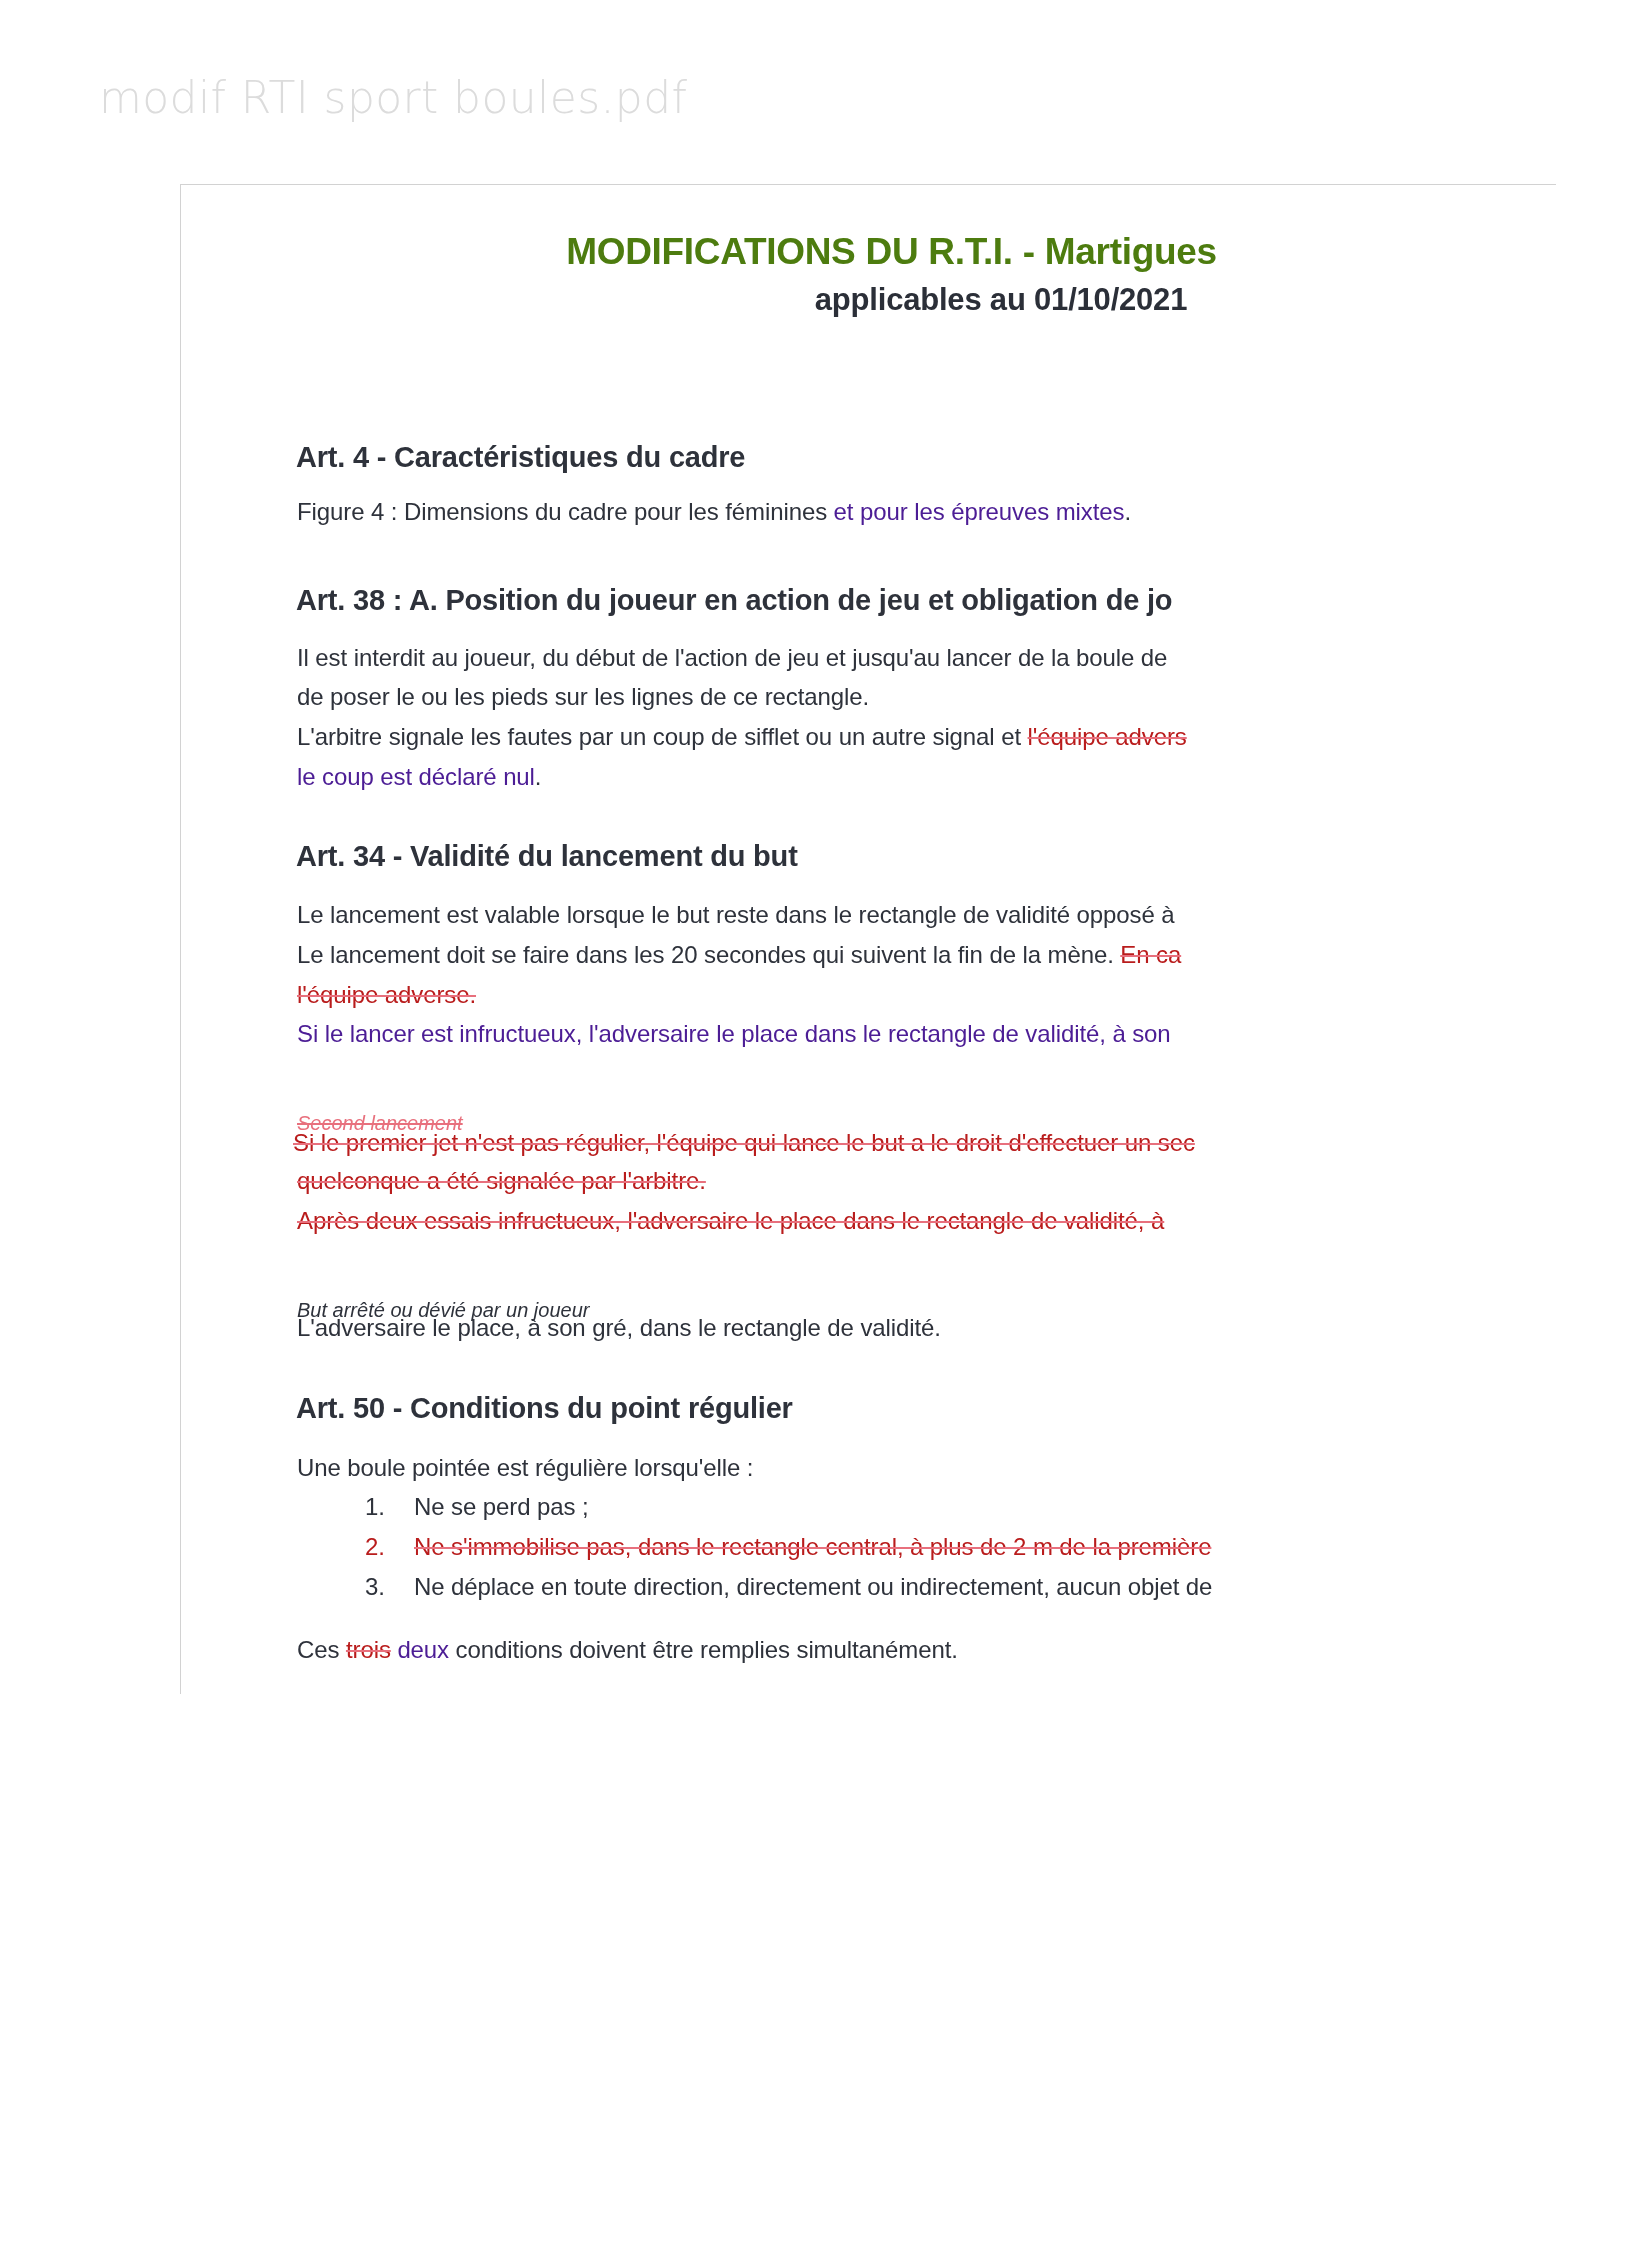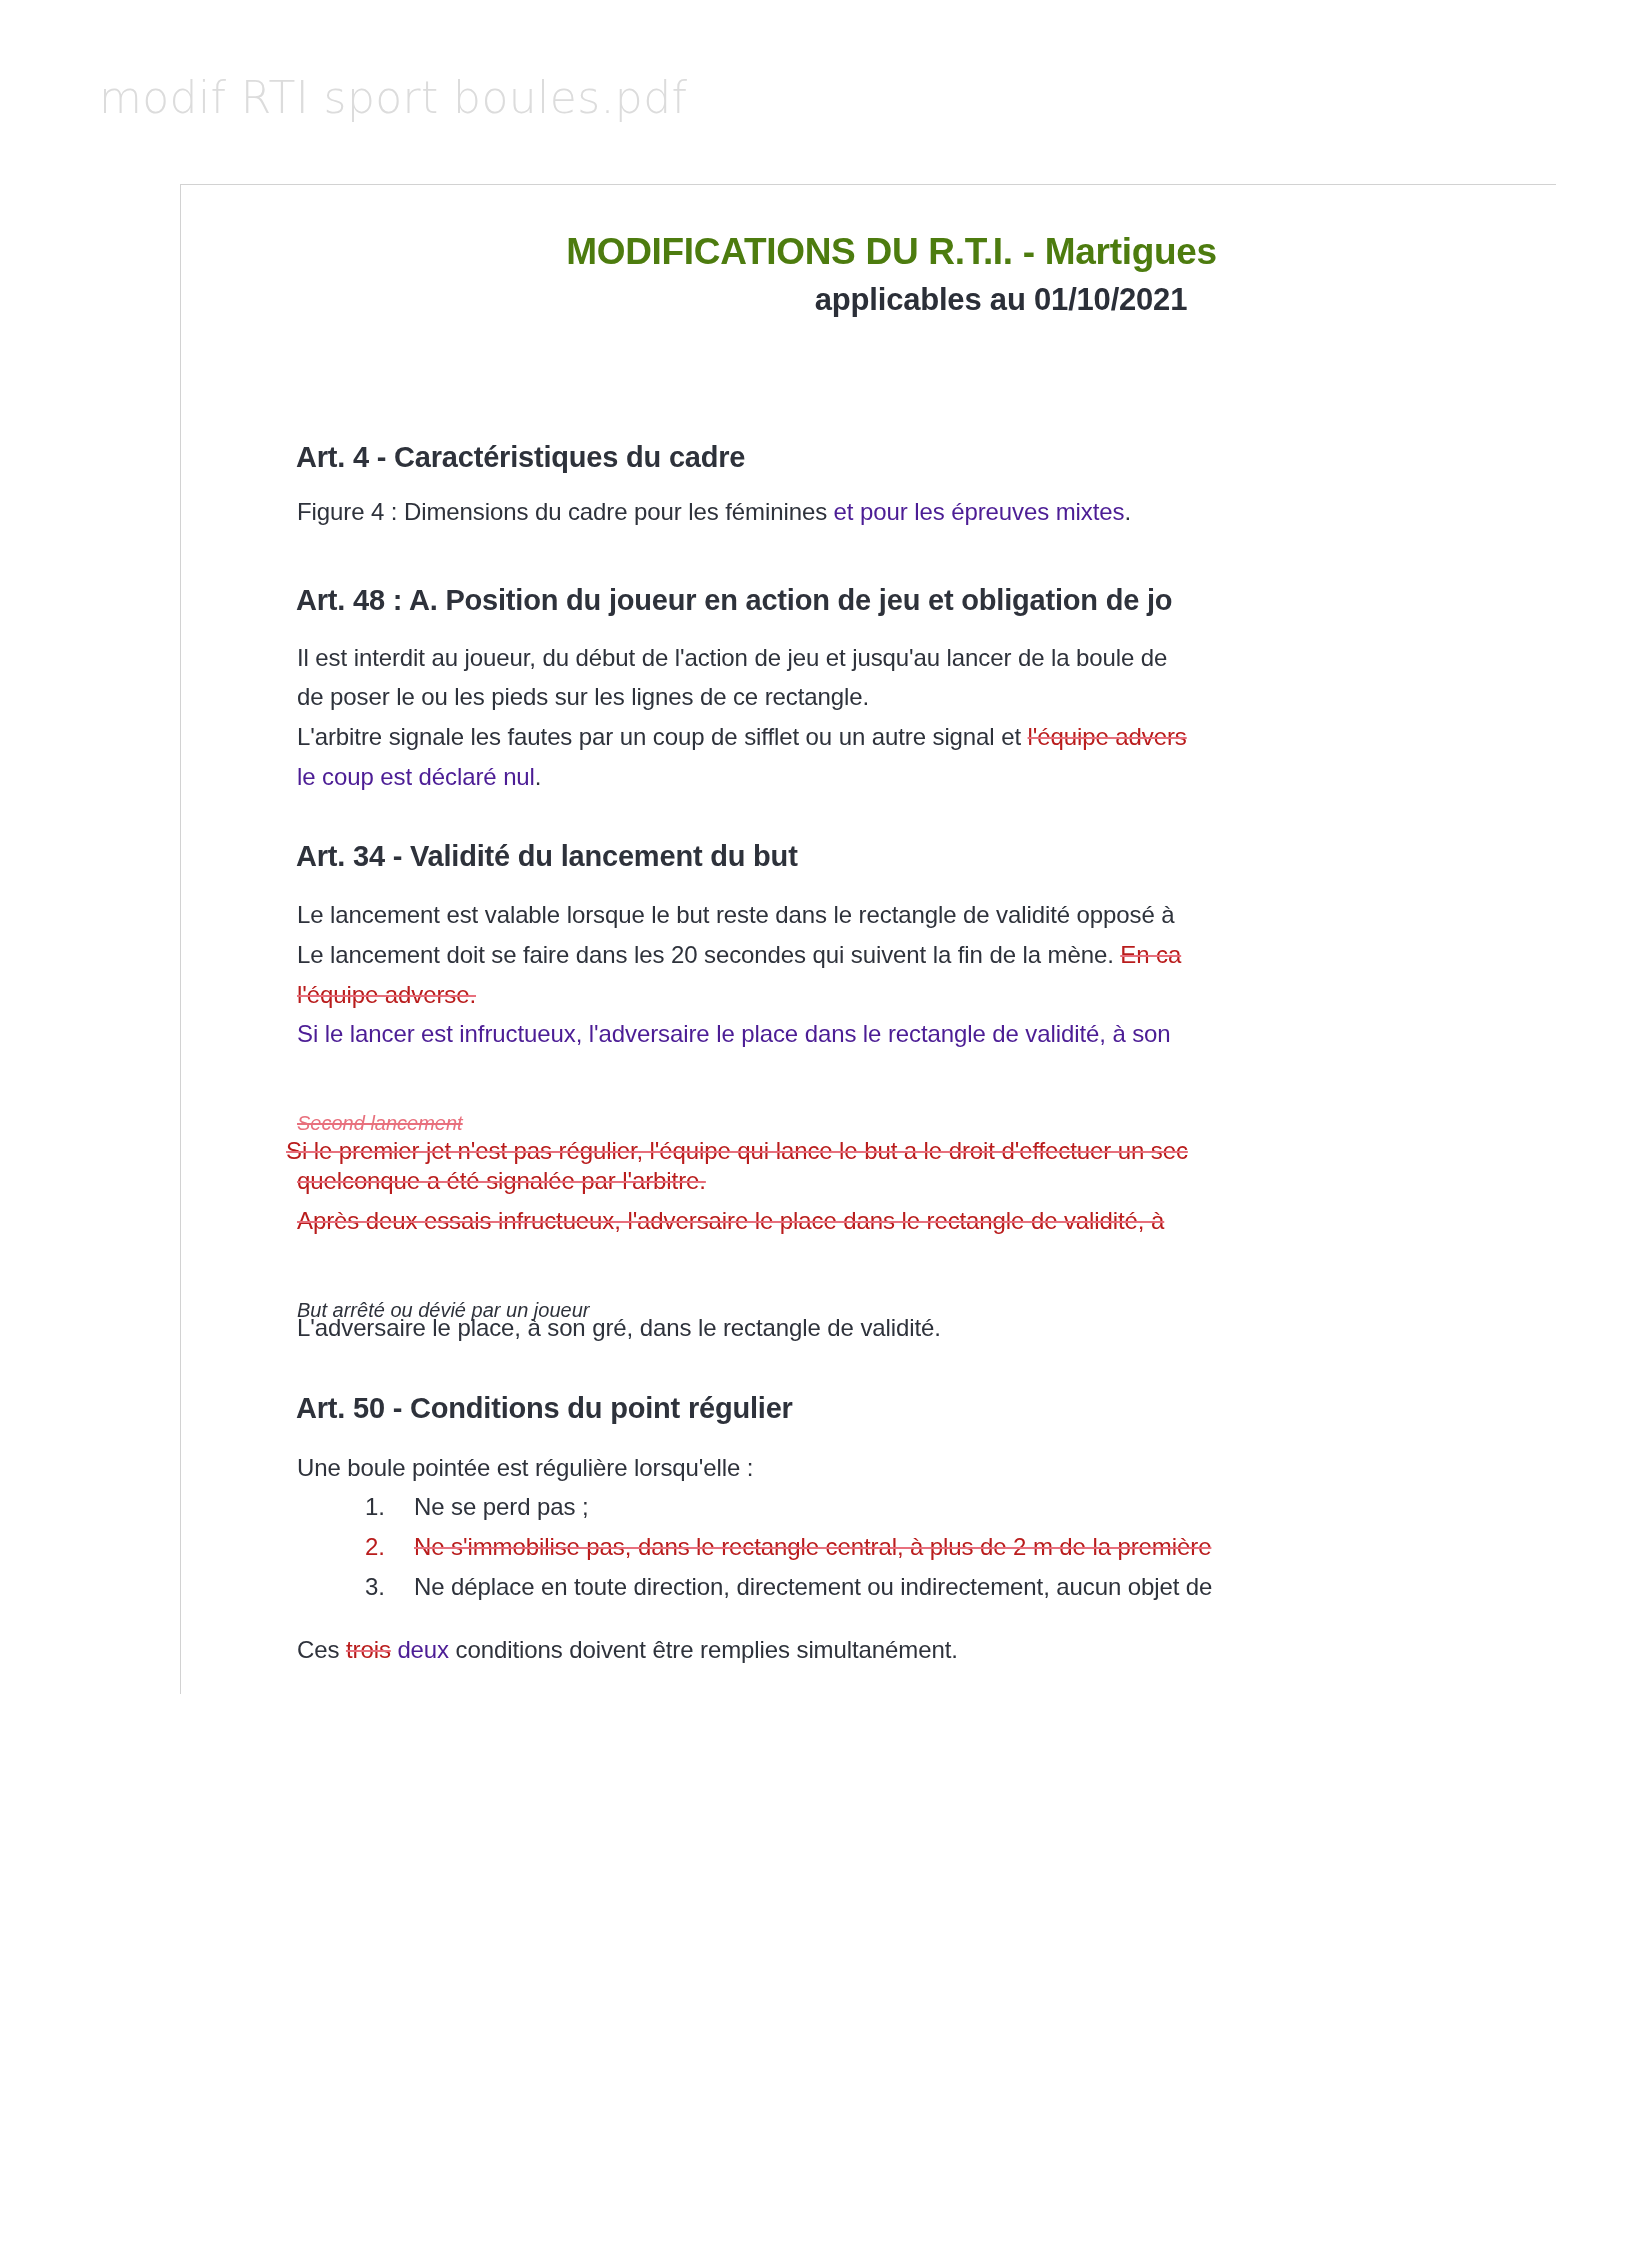--- a/index.html
+++ b/index.html
@@ -134,21 +134,21 @@
       <span class="doc-title">MODIFICATIONS DU R.T.I. - Martigues</span>
       <span class="doc-subtitle">applicables au 01/10/2021</span>
     </div>
 
     <div class="abs art-heading" style="left:115px; top:256px;">Art. 4 - Caractéristiques du cadre</div>
 
     <div class="abs body-line" style="left:116px; top:313px;">
       <span>Figure 4 : Dimensions du cadre pour les féminines </span><span class="ins">et pour les épreuves mixtes</span><span>.</span>
     </div>
 
-    <div class="abs art-heading" style="left:115px; top:399px;">Art. 48 : A. Position du joueur en action de jeu et obligation de jo</div>
+    <div class="abs art-heading" style="left:115px; top:399px;">Art. 38 : A. Position du joueur en action de jeu et obligation de jo</div>
 
     <div class="abs body-line" style="left:116px; top:459px;">Il est interdit au joueur, du début de l'action de jeu et jusqu'au lancer de la boule de</div>
 
     <div class="abs body-line" style="left:116px; top:498px;">de poser le ou les pieds sur les lignes de ce rectangle.</div>
 
     <div class="abs body-line" style="left:116px; top:538px;">
       <span>L'arbitre signale les fautes par un coup de sifflet ou un autre signal et </span><span class="del">l'équipe advers</span>
     </div>
 
     <div class="abs body-line" style="left:116px; top:578px;">
@@ -162,21 +162,21 @@
     <div class="abs body-line" style="left:116px; top:756px;">
       <span>Le lancement doit se faire dans les 20 secondes qui suivent la fin de la mène. </span><span class="del">En ca</span>
     </div>
 
     <div class="abs body-line del" style="left:116px; top:796px;">l'équipe adverse.</div>
 
     <div class="abs body-line ins" style="left:116px; top:835px;">Si le lancer est infructueux, l'adversaire le place dans le rectangle de validité, à son</div>
 
     <div class="abs sub-heading del" style="left:116px; top:902px;">Second lancement</div>
 
-    <div class="abs body-line del" style="left:105px; top:944px;margin-top:8px;">Si le premier jet n'est pas régulier, l'équipe qui lance le but a le droit d'effectuer un sec</div>
+    <div class="abs body-line del" style="left:112px; top:944px;">Si le premier jet n'est pas régulier, l'équipe qui lance le but a le droit d'effectuer un sec</div>
 
     <div class="abs body-line del" style="left:116px; top:982px;">quelconque a été signalée par l'arbitre.</div>
 
     <div class="abs body-line del" style="left:116px; top:1022px;">Après deux essais infructueux, l'adversaire le place dans le rectangle de validité, à </div>
 
     <div class="abs sub-heading" style="left:116px; top:1089px;">But arrêté ou dévié par un joueur</div>
 
     <div class="abs body-line" style="left:116px; top:1129px;">L'adversaire le place, à son gré, dans le rectangle de validité.</div>
 
     <div class="abs art-heading" style="left:115px; top:1207px;">Art. 50 - Conditions du point régulier</div>

